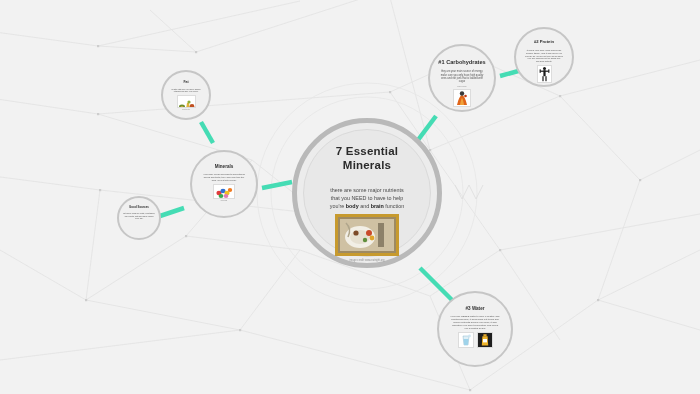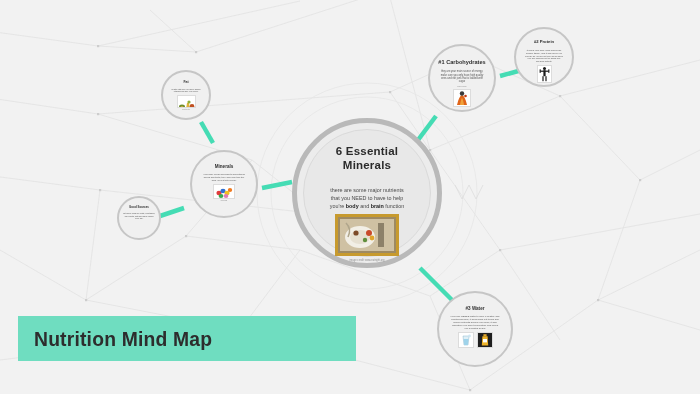--- a/index.html
+++ b/index.html
@@ -280,21 +280,21 @@
       <line x1="160" y1="216" x2="184" y2="208"></line>
       <line x1="436" y1="116" x2="418" y2="140"></line>
       <line x1="500" y1="76" x2="522" y2="70"></line>
       <line x1="420" y1="268" x2="452" y2="300"></line>
     </g>
   </svg>
 
   <div id="center-outer"></div>
   <div id="center-inner">
     <div class="c-title">
-      <div>6 Essential</div>
+      <div>7 Essential</div>
       <div>Minerals</div>
     </div>
     <div class="c-body">
       <div>there are some major nutrients</div>
       <div>that you NEED to have to help</div>
       <div>
         <span>you're </span><b>body</b><span> and </span><b>brain</b><span> function</span>
       </div>
     </div>
     <div id="center-img" class="thumb framed">
@@ -402,17 +402,14 @@
       </svg>
     </div>
     <div class="b-cap">healthy fats</div>
   </div>
 
   <div class="bubble" id="n-sources">
     <div class="b-title">Good Sources</div>
     <div class="b-body">eat whole foods like fruits, vegetables, lean meats, nuts and whole grains every day</div>
   </div>
 
-  <div id="banner">
-    <div class="b-text">Nutrition Mind Map</div>
-  </div>
 
 </div>
 
 </body></html>

